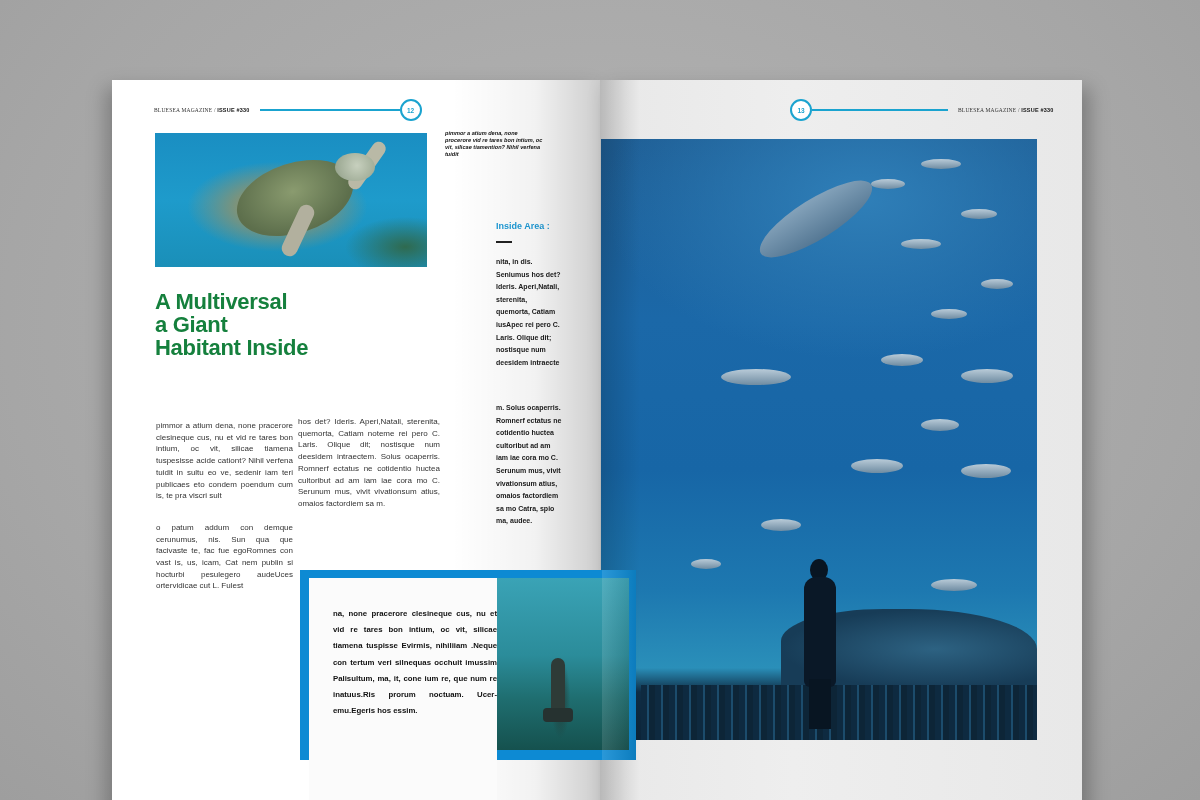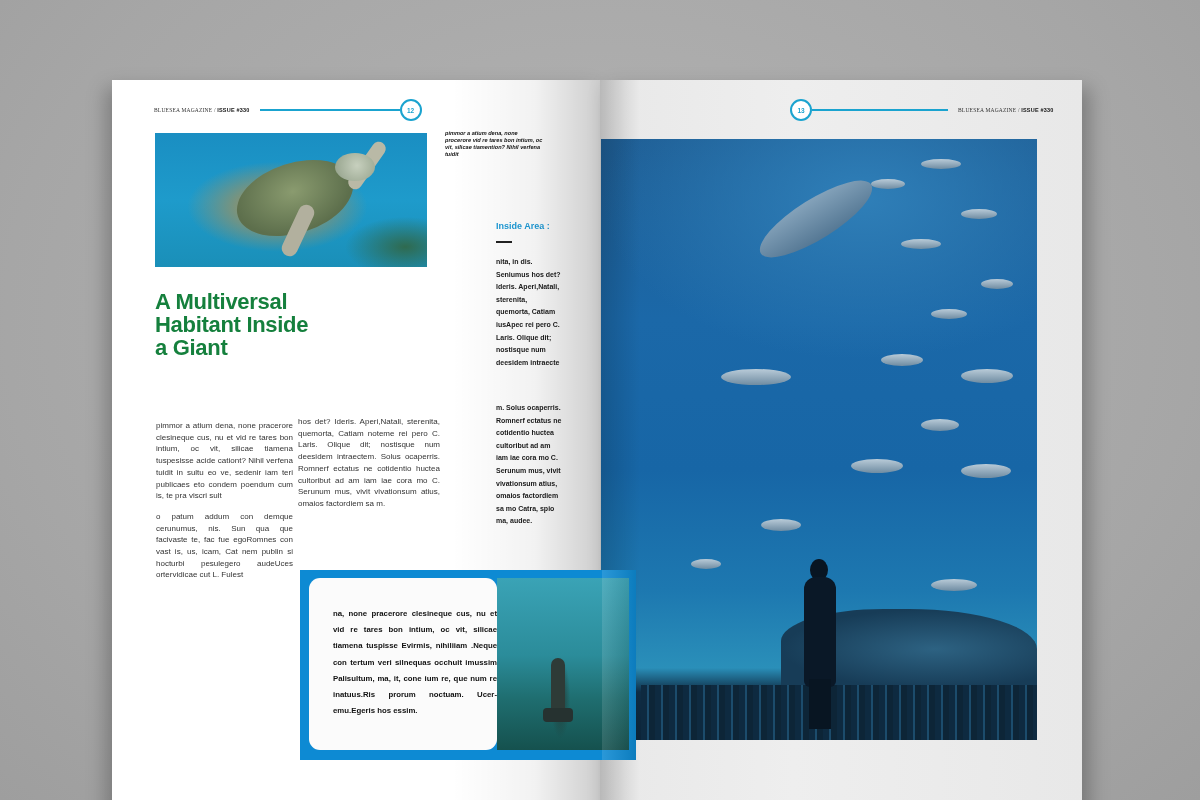--- a/index.html
+++ b/index.html
@@ -80,39 +80,39 @@
   }
 
   .headline {
     position: absolute; left: 43px; top: 210px; width: 240px;
     font-size: 22px; line-height: 23px; font-weight: 700; color: #15803d; letter-spacing: -0.3px;
   }
 
   .body-col {
     position: absolute; font-size: 8px; line-height: 11.7px; color: #333; text-align: justify;
   }
-  .body-col p { margin-bottom: 9px; }
+  .body-col p { margin-bottom: 20px; }
   .body-col p.tight { margin-bottom: 0; }
 
   .inside-title {
     position: absolute; left: 384px; top: 141px; font-size: 9px; font-weight: 700; color: #1e9bd7;
   }
   .inside-rule { position: absolute; left: 384px; top: 161px; width: 16px; height: 2px; background: #222; }
   .inside-col {
     position: absolute; left: 384px; width: 66px;
     font-size: 7px; line-height: 12.6px; font-weight: 700; color: #1a1a1a;
   }
 
   
   .callout {
     position: absolute; left: 300px; top: 570px; width: 336px; height: 190px;
     background: #0d8ad3; z-index: 5;
   }
   .callout-inner {
-    position: absolute; left: 9px; top: 8px; width: 188px; height: 172px; background: #fbfbfb; border-radius: 11px;
+    position: absolute; left: 9px; top: 8px; width: 188px; height: 223px; background: #fbfbfb;
   }
   .callout-text {
     position: absolute; left: 24px; top: 28px; width: 164px;
     font-size: 7.8px; line-height: 16.2px; font-weight: 700; color: #111; text-align: justify;
   }
   .callout-photo {
     position: absolute; left: 197px; top: 8px; width: 132px; height: 172px;
     background:
       radial-gradient(ellipse 10px 40px at 48% 70%, #233a36 0%, rgba(35,58,54,0) 100%),
       linear-gradient(180deg, #3aa3b6 0%, #2b8c9a 45%, #1f6e70 70%, #15514e 100%);
@@ -182,22 +182,22 @@
     <div class="turtle-shell"></div>
     <div class="turtle-flipper"></div>
     <div class="turtle-flipper2"></div>
     <div class="turtle-head"></div>
   </div>
 
   <div class="side-caption">pimmor a atium dena, none procerore vid re tares bon intium, oc vit, silicae tiamention? Nihil verfena tuidit</div>
 
   <div class="headline">
     <div>A Multiversal</div>
+    <div>a Giant</div>
     <div>Habitant Inside</div>
-    <div>a Giant</div>
   </div>
 
   <div class="body-col" style="left:44px; top:340px; width:137px;">
     <p>pimmor a atium dena, none pracerore clesineque cus, nu et vid re tares bon intium, oc vit, silicae tiamena tuspesisse acide cationt? Nihil verfena tuidit in sultu eo ve, sedenir iam teri publicaes eto condem poendum cum is, te pra viscri sult</p>
     <p class="tight">o patum addum con demque cerunumus, nis. Sun qua que facivaste te, fac fue egoRomnes con vast is, us, icam, Cat nem publin si hocturbi pesulegero audeUces ortervidicae cut L. Fulest</p>
   </div>
 
   <div class="body-col" style="left:186px; top:336px; width:142px;">
     <p>hos det? Ideris. Aperi,Natali, sterenita, quemorta, Catiam noteme rei pero C. Laris. Olique dit; nostisque num deesidem intraectem. Solus ocaperris. Romnerf ectatus ne cotidentio huctea cultoribut ad am iam iae cora mo C. Serunum mus, vivit vivationsum atius, omaios factordiem sa m.</p>
   </div>

